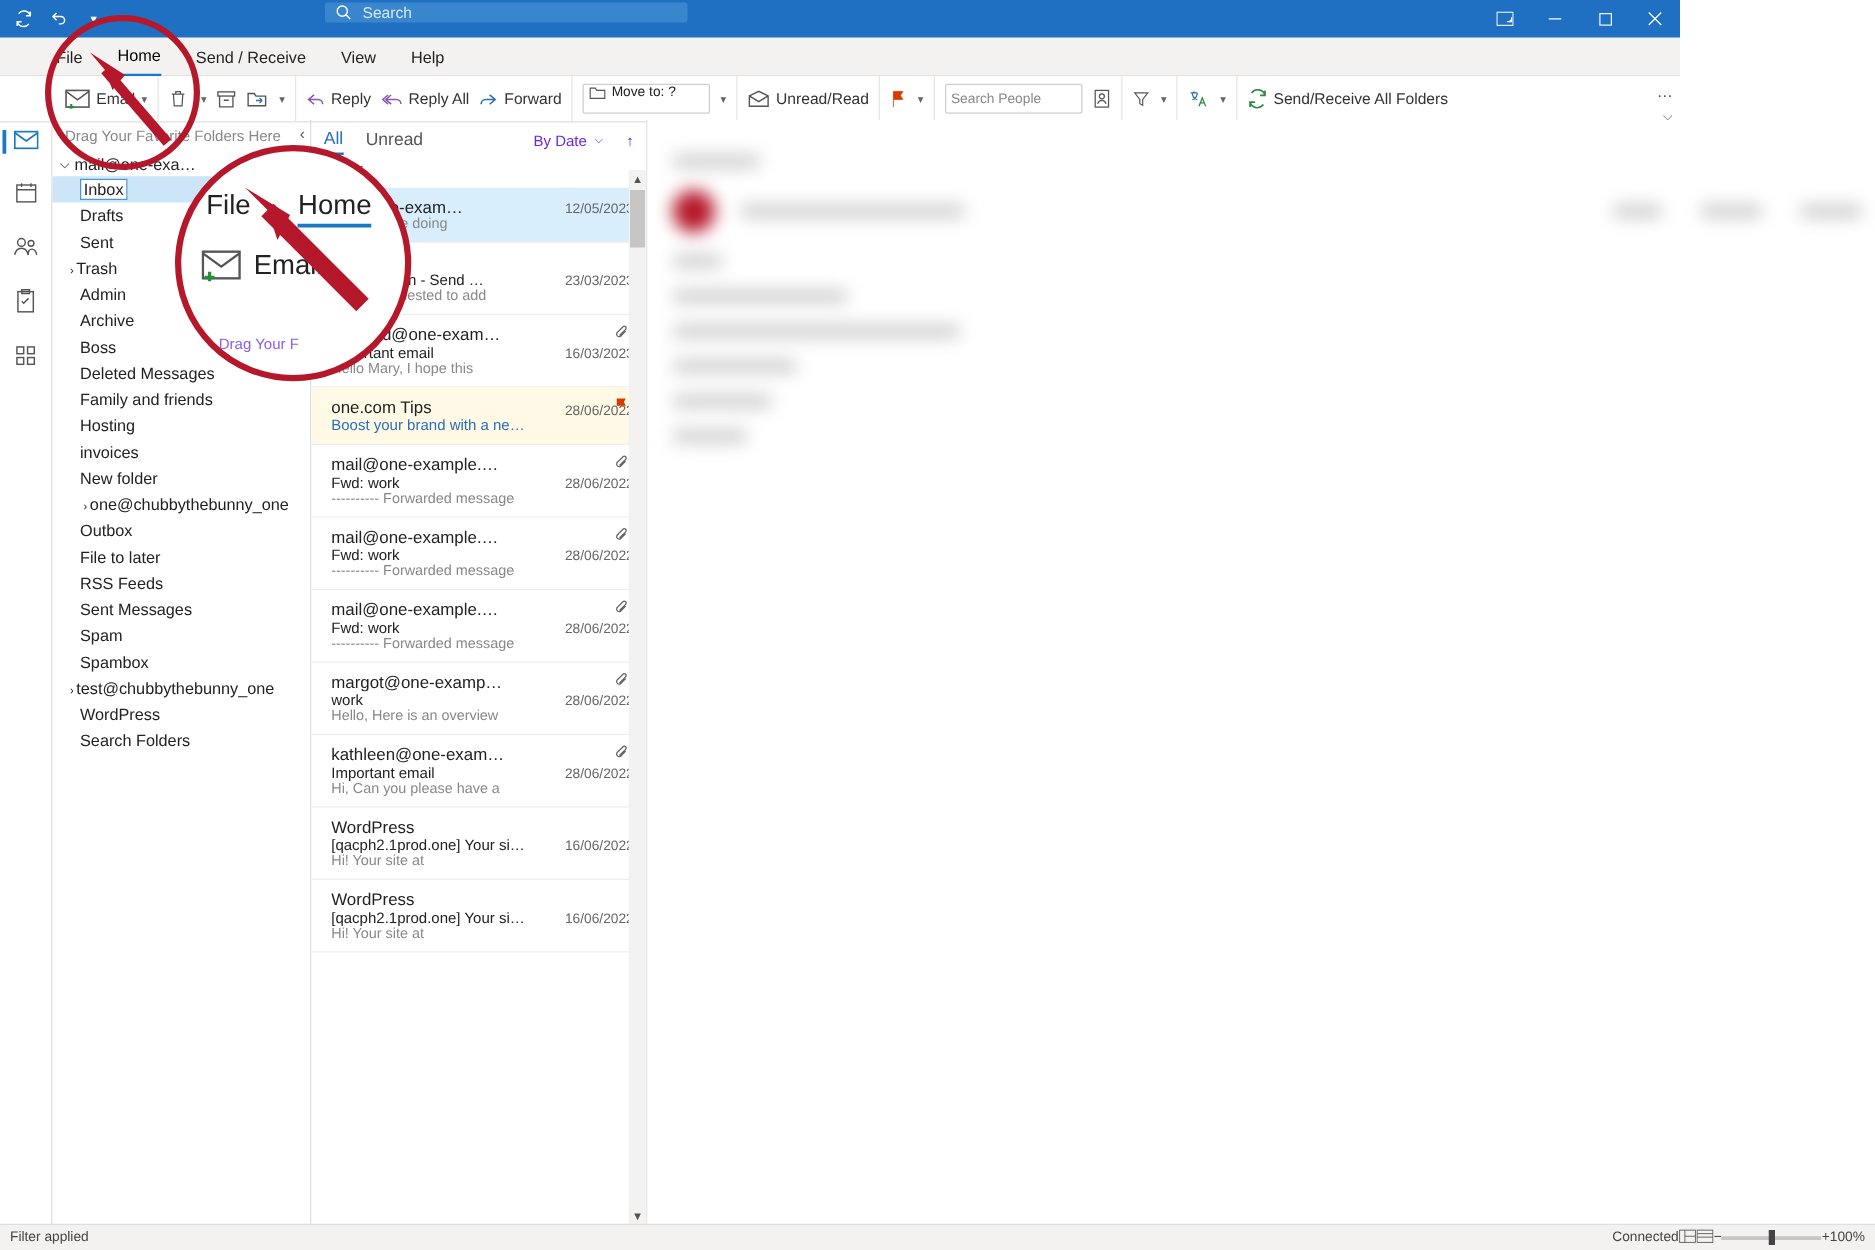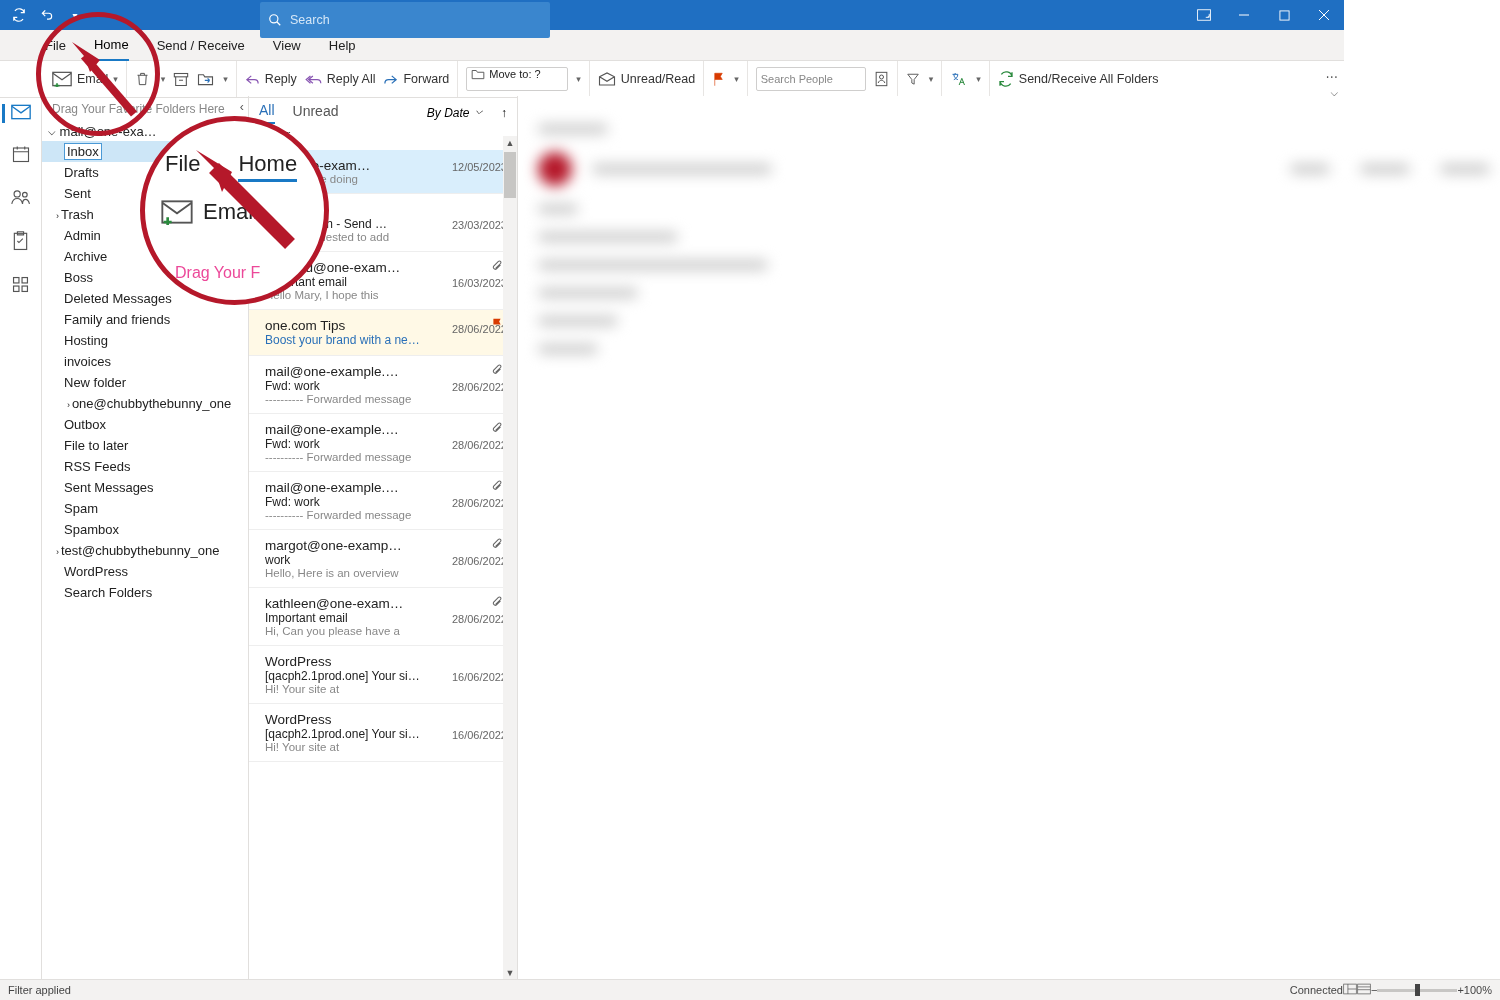--- a/index.html
+++ b/index.html
@@ -1,19 +1,19 @@
 <!DOCTYPE html>
 <html><head>
 <meta charset="utf-8">
 <style>
   html,body{margin:0;padding:0;width:1344px;height:896px;background:#fff;font-family:"Segoe UI",Arial,sans-serif;font-size:12.5px;color:#222;overflow:hidden;}
   .title-bar{height:30px;background:#1f6fc2;display:flex;align-items:center;position:relative;}
   .tb-left{display:flex;gap:10px;padding-left:10px;align-items:center;}
   .tb-left .sync,.tb-left .undo,.tb-left .more{color:#fff;width:18px;height:18px;display:flex;align-items:center;justify-content:center;}
-  .search-box{position:absolute;left:260px;top:2px;width:274px;height:36px;background:#3a86ce;border-radius:2px;display:flex;align-items:center;padding:0 8px;color:#fff;}
+  .search-box{position:absolute;left:260px;top:2px;width:274px;height:16px;background:#3a86ce;border-radius:2px;display:flex;align-items:center;padding:0 8px;color:#fff;}
   .search-box svg{flex:none;}
   .search-ph{margin-left:8px;color:#d5e7f7;}
   .tb-right{margin-left:auto;display:flex;align-items:center;gap:20px;padding-right:10px;}
   .tb-right .win-btn{width:20px;height:20px;display:flex;align-items:center;justify-content:center;color:#fff;}
 
   .ribbon-tabs{height:30px;background:#f3f2f1;border-bottom:1px solid #e1dfdd;display:flex;align-items:center;padding-left:45px;gap:28px;}
   .ribbon-tab{height:100%;display:flex;align-items:center;color:#222;font-size:13px;}
   .ribbon-tab.active{border-bottom:2px solid #1979c5;color:#000;font-weight:400;}
 
   .ribbon{height:36px;background:#fff;border-bottom:1px solid #e1dfdd;display:flex;align-items:center;position:relative;}
@@ -35,21 +35,21 @@
   .acct .chev{font-size:10px;}
   .folder-item{padding:3px 6px 3px 22px;font-size:13px;}
   .folder-item.sel{background:#cde6f7;}
   .folder-item.sel span{border:1px solid #4a99d6;padding:0 2px;background:#fff;}
 
   .mail-list{width:268px;border-right:1px solid #e1dfdd;display:flex;flex-direction:column;overflow:hidden;position:relative;}
   .ml-tabs{display:flex;align-items:center;padding:6px 10px 0 10px;gap:18px;}
   .ml-tab{color:#2a70b8;font-size:14px;padding-bottom:4px;}
   .ml-tab.active{border-bottom:2px solid #1979c5;}
   .ml-tab.other{color:#555;}
-  .ml-sort{margin-left:auto;display:flex;align-items:flex-start;gap:6px;color:#000000;font-size:12px;font-style:italic;}
+  .ml-sort{margin-left:auto;display:flex;align-items:flex-start;gap:6px;color:#6d28d9;font-size:12px;}
   .ml-items{flex:1;overflow:hidden;margin-top:4px;}
   .mi{border-bottom:1px solid #eee;padding:8px 12px 8px 16px;position:relative;}
   .mi.sel{background:#d9eefc;border-left:4px solid #2a70b8;padding-left:12px;}
   .mi .from{font-size:13.5px;color:#222;white-space:nowrap;overflow:hidden;text-overflow:ellipsis;max-width:180px;}
   .mi .subj{font-size:12px;color:#222;white-space:nowrap;overflow:hidden;text-overflow:ellipsis;max-width:180px;}
   .mi .prev{font-size:11.5px;color:#888;white-space:nowrap;overflow:hidden;text-overflow:ellipsis;max-width:180px;}
   .mi .date{position:absolute;right:10px;bottom:20px;font-size:11px;color:#666;}
   .mi .clip{position:absolute;right:14px;top:8px;color:#666;}
   .mi .flag{position:absolute;right:14px;top:8px;}
   .mi.tip{background:#fff9e6;}
@@ -464,21 +464,21 @@
       <span style="border-bottom:3px solid #1979c5;padding-bottom:2px;">Home</span>
     </div>
     <div style="position:absolute;left:16px;top:78px;display:flex;align-items:center;gap:10px;">
       <svg width="32" height="26" viewBox="0 0 24 18" fill="none" stroke="#555" stroke-width="1.4">
           <rect x="1" y="1" width="22" height="16"></rect>
           <path d="M1 2l11 8 11-8"></path>
           <path d="M5 13v7M2 16.5h6" stroke="#2b8a3e" stroke-width="2"></path>
         </svg>
       <span style="font-size:22px;">Email</span>
     </div>
-    <div style="position:absolute;left:30px;bottom:18px;color:#ec4899;font-size:16px;">Drag Your F</div>
+    <div style="position:absolute;left:30px;bottom:18px;color:#8b5cf6;font-size:12px;">Drag Your F</div>
   </div>
 
   <svg style="position:absolute;left:0;top:0;" width="1344" height="896">
 
     <line x1="134" y1="114" x2="84" y2="56" stroke="#b5182a" stroke-width="8"></line>
     <polygon points="84,56 72,42 100,60 90,72" fill="#b5182a"></polygon>
 
     <line x1="290" y1="244" x2="214" y2="168" stroke="#b5182a" stroke-width="14"></line>
     <polygon points="214,168 196,150 232,172 222,192" fill="#b5182a"></polygon>
   </svg>

